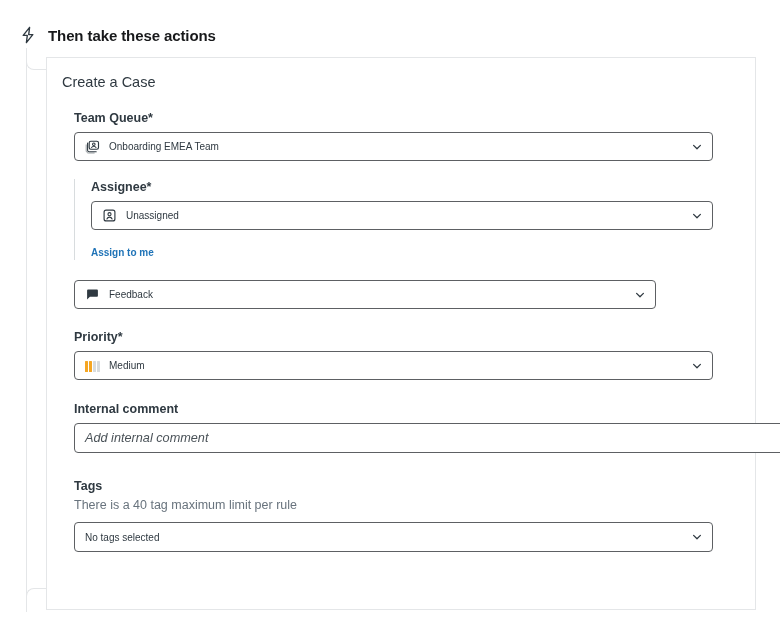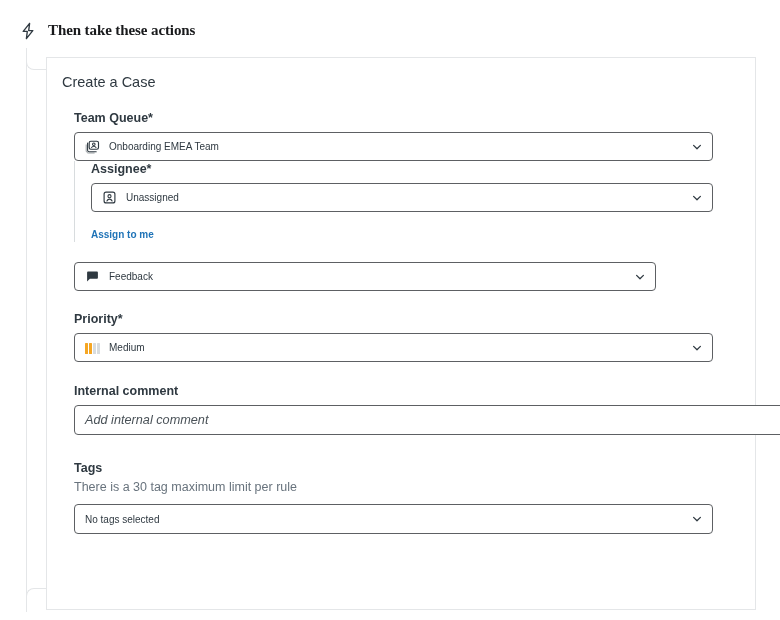--- a/index.html
+++ b/index.html
@@ -19,24 +19,23 @@
     height: 620px;
     background: #ffffff;
   }
 
   
   .section-header {
     position: absolute;
     left: 20px;
     top: 22px;
     display: flex;
-    align-items: flex-start;
+    align-items: flex-end;
     gap: 11px;
     height: 22px;
-    font-family: Liberation Serif, serif;
   }
   .bolt-icon { width: 17px; height: 18px; display: block; color: #2f3941; }
   .section-title {
     font-size: 15px;
     font-weight: bold;
     color: #18191b;
     letter-spacing: -0.1px;
     white-space: nowrap;
   }
 
@@ -260,21 +259,21 @@
           </span>
           <span class="value">Onboarding EMEA Team</span>
           <span class="chevron">
             <svg viewBox="0 0 12 12" fill="none" xmlns="http://www.w3.org/2000/svg">
               <path d="M2.6 4.4 6 7.8l3.4-3.4" stroke="#2f3941" stroke-width="1.25" stroke-linecap="round" stroke-linejoin="round"></path>
             </svg>
           </span>
         </div>
       </div>
 
-      <div class="nested" style="">
+      <div class="nested" style="margin-top:18px;">
         <div class="field">
           <div class="field-label">Assignee*</div>
           <div class="control mt-label-gap" style="width:622px;">
             <span class="lead-icon">
               <svg viewBox="0 0 15 15" fill="none" xmlns="http://www.w3.org/2000/svg">
                 <rect x="2.1" y="2.1" width="10.8" height="10.8" rx="2" stroke="#2f3941" stroke-width="1.15"></rect>
                 <circle cx="7.5" cy="6.2" r="1.55" stroke="#2f3941" stroke-width="1.1"></circle>
                 <path d="M4.9 11c0.5-1.2 1.5-1.9 2.6-1.9s2.1 0.7 2.6 1.9" stroke="#2f3941" stroke-width="1.1" stroke-linecap="round"></path>
               </svg>
             </span>
@@ -327,21 +326,21 @@
 
       <div class="field" style="margin-top:21px;">
         <div class="field-label">Internal comment</div>
         <div class="control mt-label-gap" style="width:737px;height:30px;">
           <span class="placeholder">Add internal comment</span>
         </div>
       </div>
 
       <div class="field" style="margin-top:25px;">
         <div class="field-label">Tags</div>
-        <div class="field-help" style="margin-top:3px;">There is a 30 tag maximum limit per rule</div>
+        <div class="field-help" style="margin-top:3px;">There is a 40 tag maximum limit per rule</div>
         <div class="control" style="width:639px;margin-top:8px;height:30px;">
           <span class="value">No tags selected</span>
           <span class="chevron">
             <svg viewBox="0 0 12 12" fill="none" xmlns="http://www.w3.org/2000/svg">
               <path d="M2.6 4.4 6 7.8l3.4-3.4" stroke="#2f3941" stroke-width="1.25" stroke-linecap="round" stroke-linejoin="round"></path>
             </svg>
           </span>
         </div>
       </div>
 

